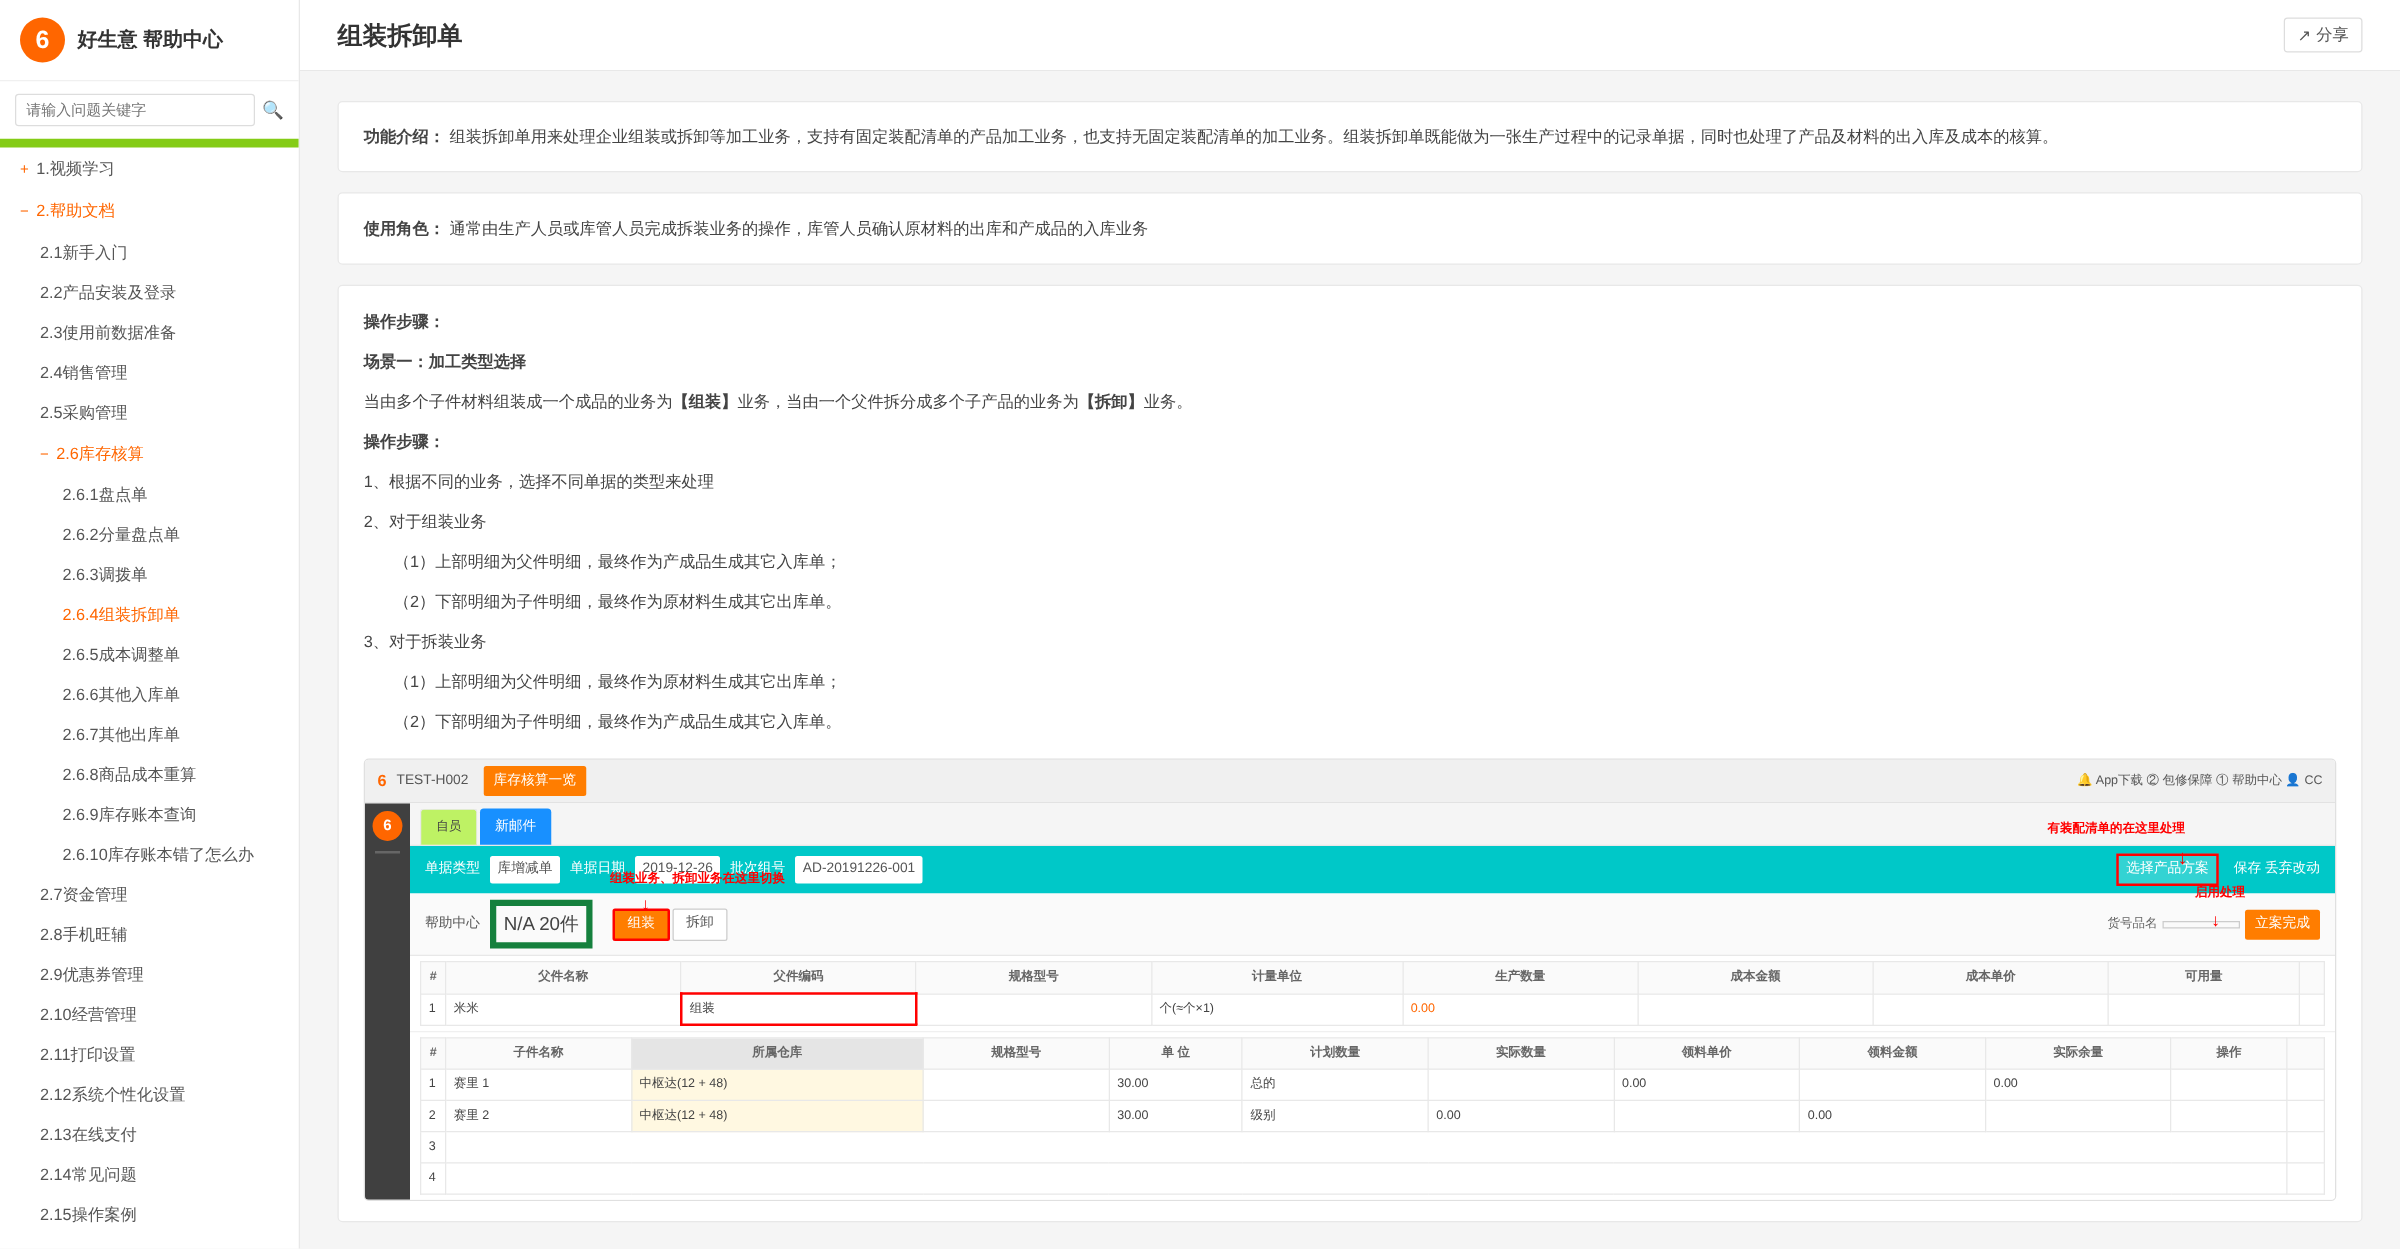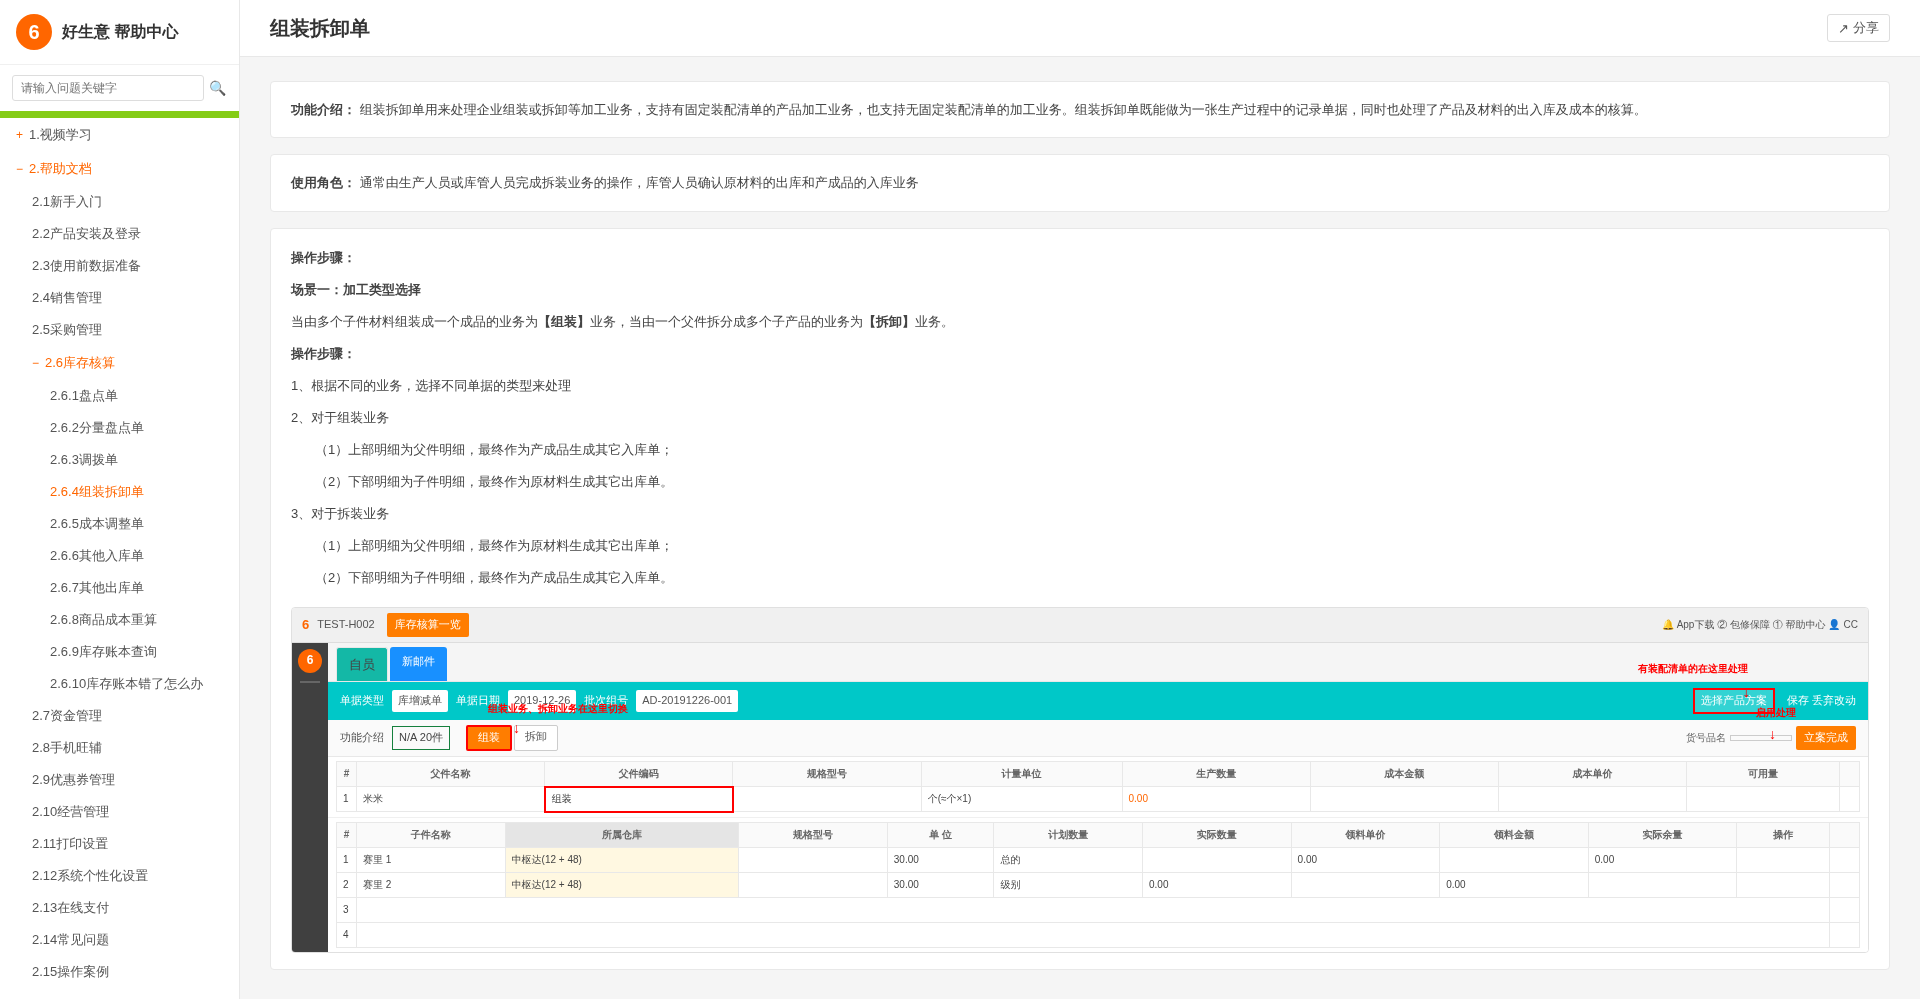--- a/index.html
+++ b/index.html
@@ -265,21 +265,21 @@
 
         <div style="display:flex;">
           <div style="width:36px; background:#404040; min-height:200px; display:flex; flex-direction:column; align-items:center; padding-top:6px; gap:4px;">
             <div style="width:24px; height:24px; background:#f60; border-radius:50%; display:flex; align-items:center; justify-content:center; color:#fff; font-size:12px; font-weight:bold;">6</div>
             <div style="width:20px; height:2px; background:#666; margin-top:4px;"></div>
           </div>
 
           <div style="flex:1; background:#fff;">
 
             <div style="display:flex; background:#f5f5f5; border-bottom:1px solid #e8e8e8; padding:0 8px;">
-              <div style="background:#14b8a6; border:1px solid #e8e8e8; border-bottom:none; padding:5px 12px; font-size:13px; margin-top:4px; border-radius:3px 3px 0 0;">自员</div>
+              <div style="background:#bef264; border:1px solid #e8e8e8; border-bottom:none; padding:5px 12px; font-size:10px; margin-top:4px; border-radius:3px 3px 0 0;">自员</div>
               <div style="background:#1890ff; color:#fff; padding:5px 12px; font-size:11px; margin-top:4px; border-radius:3px 3px 0 0; margin-left:2px;">新邮件</div>
             </div>
 
             <div style="position:relative;">
               <div style="background:#00c8c8; color:#fff; padding:6px 12px; display:flex; align-items:center; justify-content:space-between; font-size:11px;">
                 <div style="display:flex; gap:8px; align-items:center;">
                   <span>单据类型</span>
                   <span style="background:#fff; color:#555; padding:1px 6px; border-radius:2px;">库增减单</span>
                   <span>单据日期</span>
                   <span style="background:#fff; color:#555; padding:1px 6px; border-radius:2px;">2019-12-26</span>
@@ -290,22 +290,22 @@
                   <span style="border:2px solid red; padding:1px 6px; font-size:11px; background:rgba(255,255,255,0.2);">选择产品方案</span>
                   <span style="margin-left:8px;">保存 丢弃改动</span>
                 </div>
               </div>
 
               <div style="position:absolute; right:120px; top:-22px; color:red; font-size:10px; font-weight:bold; white-space:nowrap;">有装配清单的在这里处理</div>
               <div style="position:absolute; right:118px; top:-4px; color:red; font-size:16px;">↓</div>
             </div>
 
             <div style="padding:5px 12px; background:#fafafa; border-bottom:1px solid #e8e8e8; display:flex; align-items:center; gap:8px; position:relative;">
-              <span style="font-size:11px; color:#555;">功能介绍</span>
-              <span style="border:1px solid #15803d; padding:1px 6px; font-size:11px; min-width:50px;">N/A 20件</span>
+              <span style="font-size:11px; color:#555;">帮助中心</span>
+              <span style="border:5px solid #15803d; padding:1px 6px; font-size:15px; min-width:50px;">N/A 20件</span>
 
               <div style="display:flex; gap:2px; margin-left:8px;">
                 <span style="border:2px solid red; padding:1px 10px; background:#ff7d00; color:#fff; font-size:11px; border-radius:2px;">组装</span>
                 <span style="border:1px solid #ccc; padding:1px 10px; background:#fff; color:#555; font-size:11px; border-radius:2px;">拆卸</span>
               </div>
 
               <div style="position:absolute; left:160px; top:-20px; color:red; font-size:10px; font-weight:bold; white-space:nowrap;">组装业务、拆卸业务在这里切换</div>
               <div style="position:absolute; left:185px; top:-4px; color:red; font-size:14px;">↓</div>
 
               <div style="margin-left:auto; display:flex; align-items:center; gap:4px; position:relative;">

